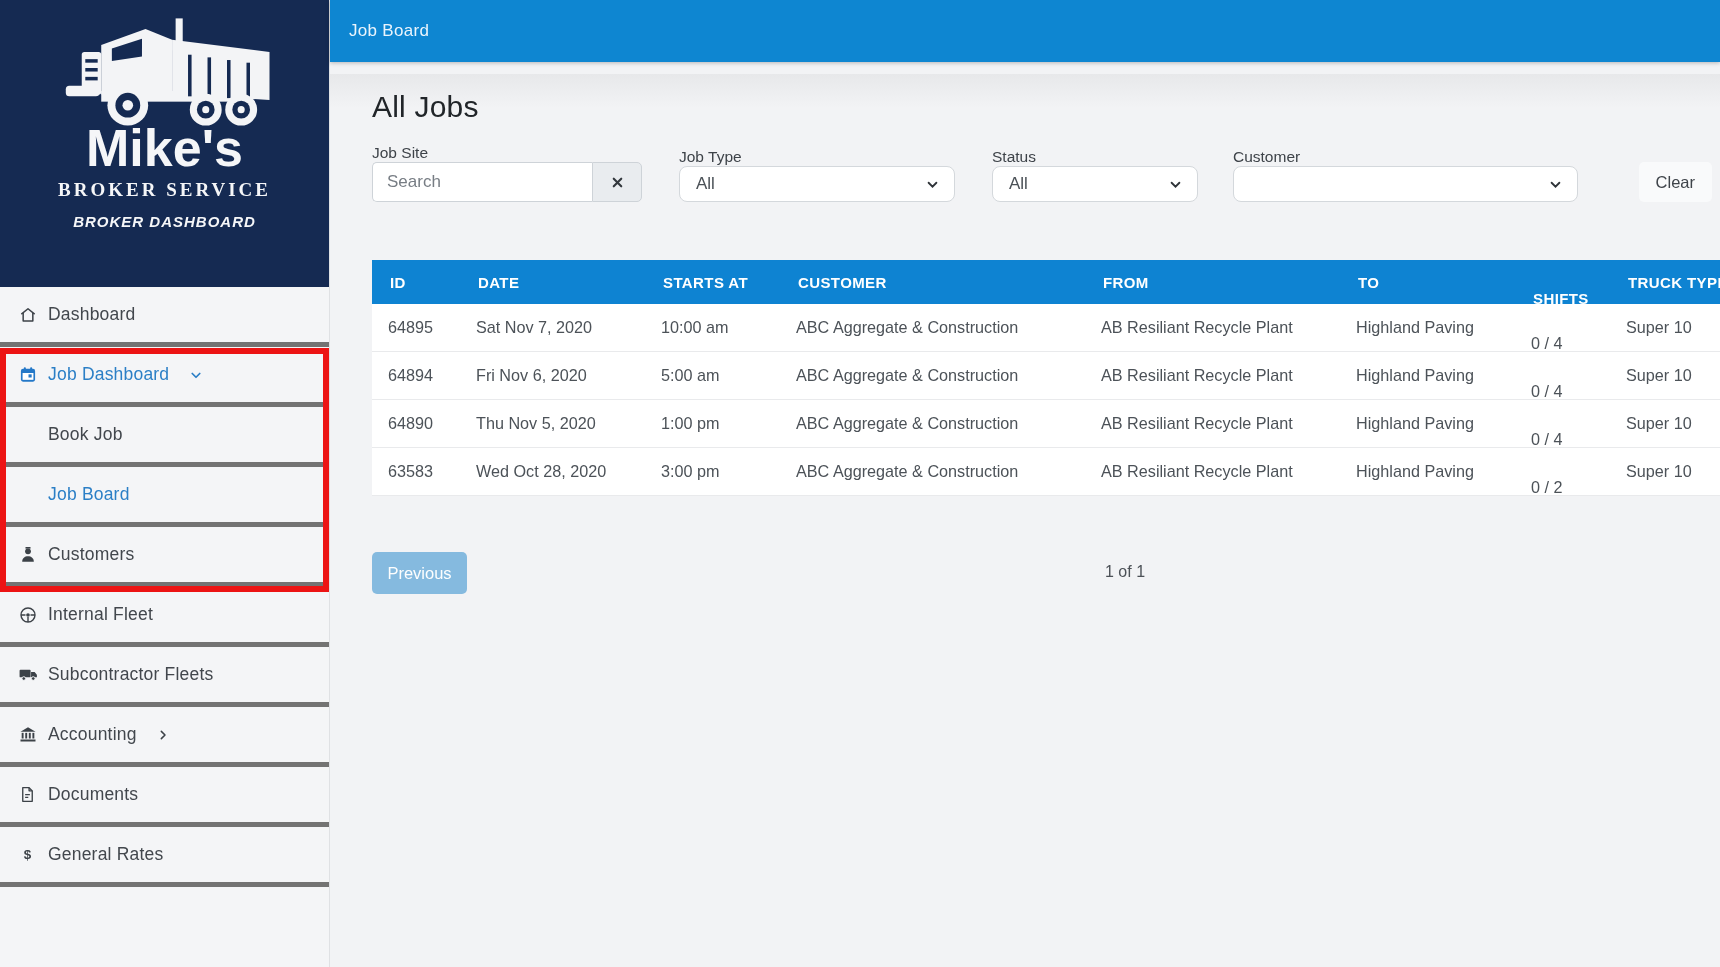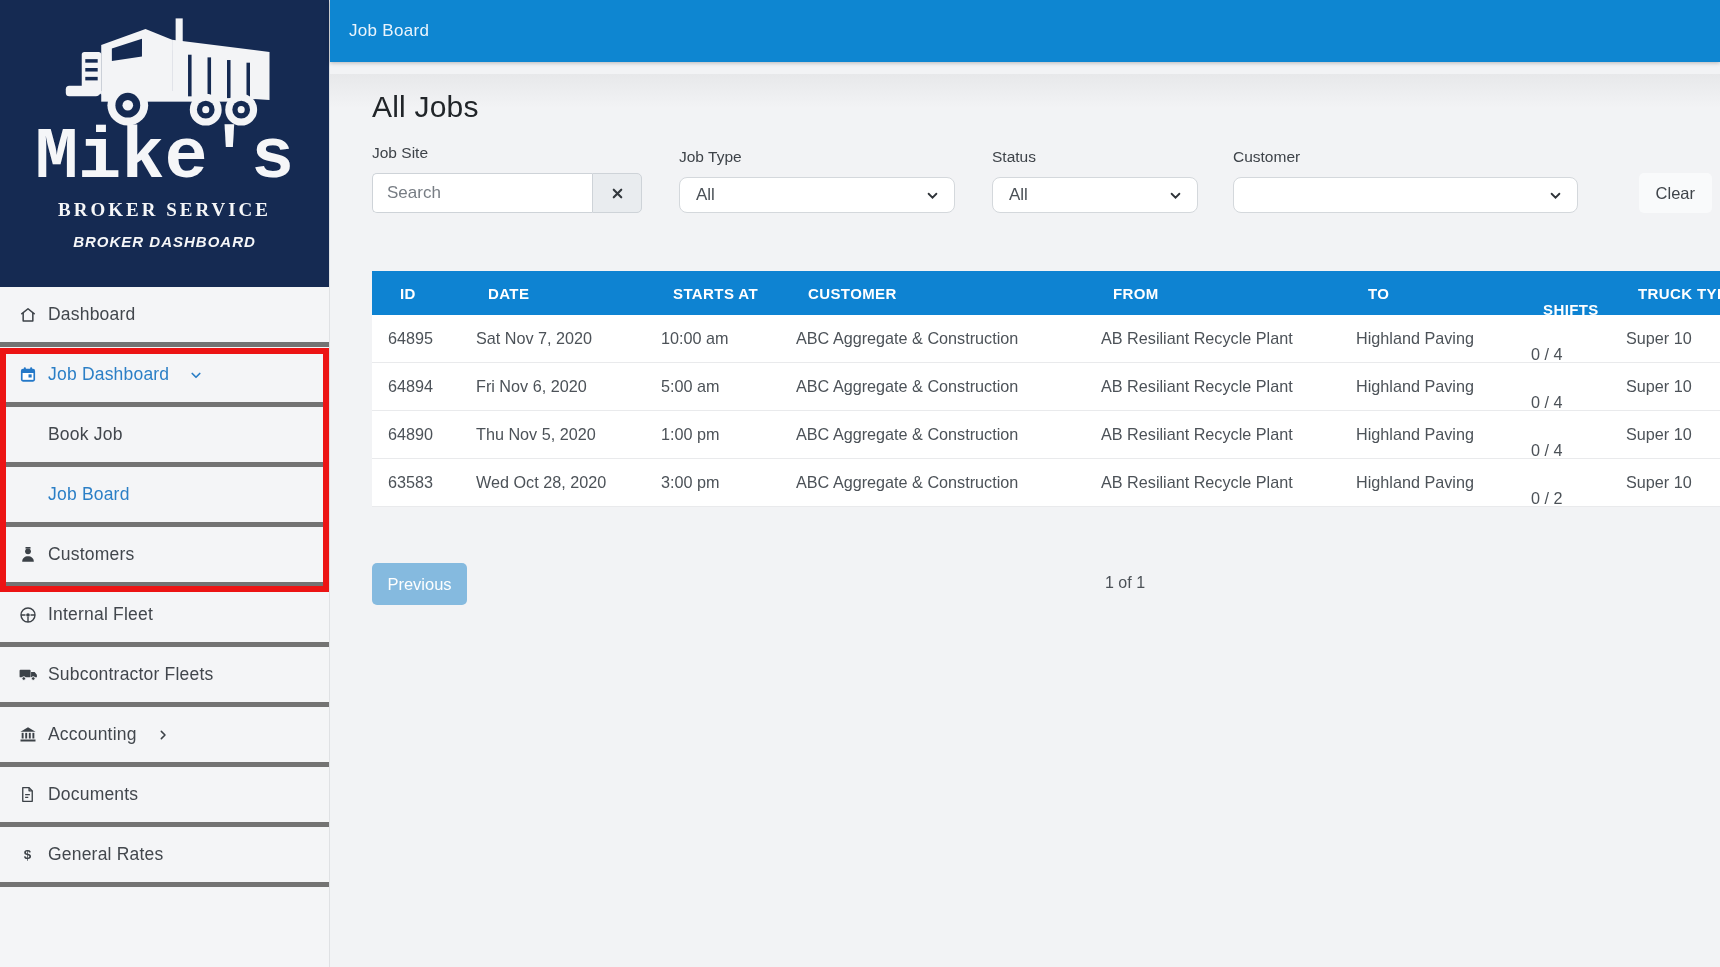--- a/index.html
+++ b/index.html
@@ -4,21 +4,21 @@
 <style>
   html,body{margin:0;padding:0;background:#cfd1d4;}
   #app{position:relative;width:1720px;height:967px;overflow:hidden;
        font-family:"Liberation Sans",sans-serif;background:#f2f3f5;}
 
   
   .sidebar{position:absolute;left:0;top:0;width:330px;height:967px;
            background:#f4f5f7;border-right:1px solid #dfe1e4;box-sizing:border-box;z-index:2;}
   .logo{height:287px;background:#152a52;display:flex;flex-direction:column;
         align-items:center;padding-top:6px;box-sizing:border-box;}
-  .brand{font-family:Liberation Mono, monospace;font-weight:bold;font-size:72px;
+  .brand{font-family:Liberation Sans, sans-serif;font-weight:bold;font-size:52px;
          color:#f5f6f8;line-height:1;margin-top:-8px;}
   .brand-sub{font-family:"Liberation Serif",serif;font-weight:bold;font-size:19px;
              letter-spacing:3px;color:#f5f6f8;margin-top:5px;}
   .tagline{font-size:15px;font-weight:bold;font-style:italic;color:#f5f6f8;
            margin-top:12px;letter-spacing:1px;}
   .nav{position:relative;}
   .side-item{height:60px;border-bottom:5px solid #737373;display:flex;
              align-items:center;padding-left:18px;box-sizing:border-box;cursor:pointer;}
   .side-item .icn{width:30px;display:flex;align-items:center;}
   .side-item .lbl{font-size:17.5px;color:#42474d;letter-spacing:.2px;}
@@ -35,21 +35,21 @@
   .topbar-title{color:#eaf4fc;font-size:17px;font-weight:500;letter-spacing:.3px;}
 
   
   .content{position:absolute;left:330px;top:74px;width:1390px;height:905px;
            box-sizing:border-box;padding:16px 0 0 42px;
            background:linear-gradient(180deg,#e7e8ea 0,#f2f3f5 34px);}
   .page-heading{font-size:30px;font-weight:500;color:#212529;letter-spacing:.2px;margin:0;}
 
   .filters{display:flex;align-items:flex-end;width:1340px;margin-top:20px;}
   .fgroup{display:flex;flex-direction:column;}
-  .flabel{font-size:15.5px;color:#3e4349;margin-bottom:11px;}
+  .flabel{font-size:15.5px;color:#3e4349;}
   .g-jobsite{width:270px;margin-right:37px;}
   .g-jobtype{width:276px;margin-right:37px;}
   .g-status{width:206px;margin-right:35px;}
   .g-customer{width:345px;}
   .search-wrap{display:flex;height:40px;}
   .search-input{flex:1;min-width:0;border:1px solid #ced3d8;border-right:0;
                 border-radius:5px 0 0 5px;padding:0 14px;font-size:17px;color:#495057;
                 font-family:"Liberation Sans",sans-serif;background:#fff;outline:none;}
   .search-input::placeholder{color:#777d84;}
   .search-clear{width:50px;background:#e9ecef;border:1px solid #ced3d8;
@@ -61,21 +61,21 @@
   .selectbox .val{font-size:17px;color:#4a5056;}
   .clear-btn{margin-left:auto;height:40px;padding:0 17px;background:#f9fafb;border:none;
              border-radius:5px;font-size:16.5px;color:#3f444a;cursor:pointer;
              font-family:"Liberation Sans",sans-serif;}
 
   
   .table-clip{width:1348px;overflow:hidden;margin-top:58px;}
   .tbl{width:1420px;}
   .thead{display:flex;height:44px;background:#0e83d2;align-items:center;}
   .th{color:#fff;font-size:15px;font-weight:bold;letter-spacing:.4px;
-      padding-left:28px;box-sizing:border-box;white-space:nowrap;}
+      padding-left:18px;box-sizing:border-box;white-space:nowrap;}
   .trow{display:flex;height:47px;background:#fff;align-items:center;
         border-bottom:1px solid #e9eaec;cursor:pointer;}
   .td{font-size:16.2px;color:#4c5258;padding-left:16px;box-sizing:border-box;
       white-space:nowrap;overflow:hidden;}
   .c0{width:88px;}  .c1{width:185px;} .c2{width:135px;} .c3{width:305px;}
   .c4{width:255px;} .c5{width:175px;} .c6{width:95px;margin-top:32px;}  .c7{width:182px;}
 
   
   .pagination{position:relative;margin-top:56px;width:1340px;height:44px;}
   .prev-btn{width:95px;height:42px;background:#85badf;color:#fdfefe;border:none;

